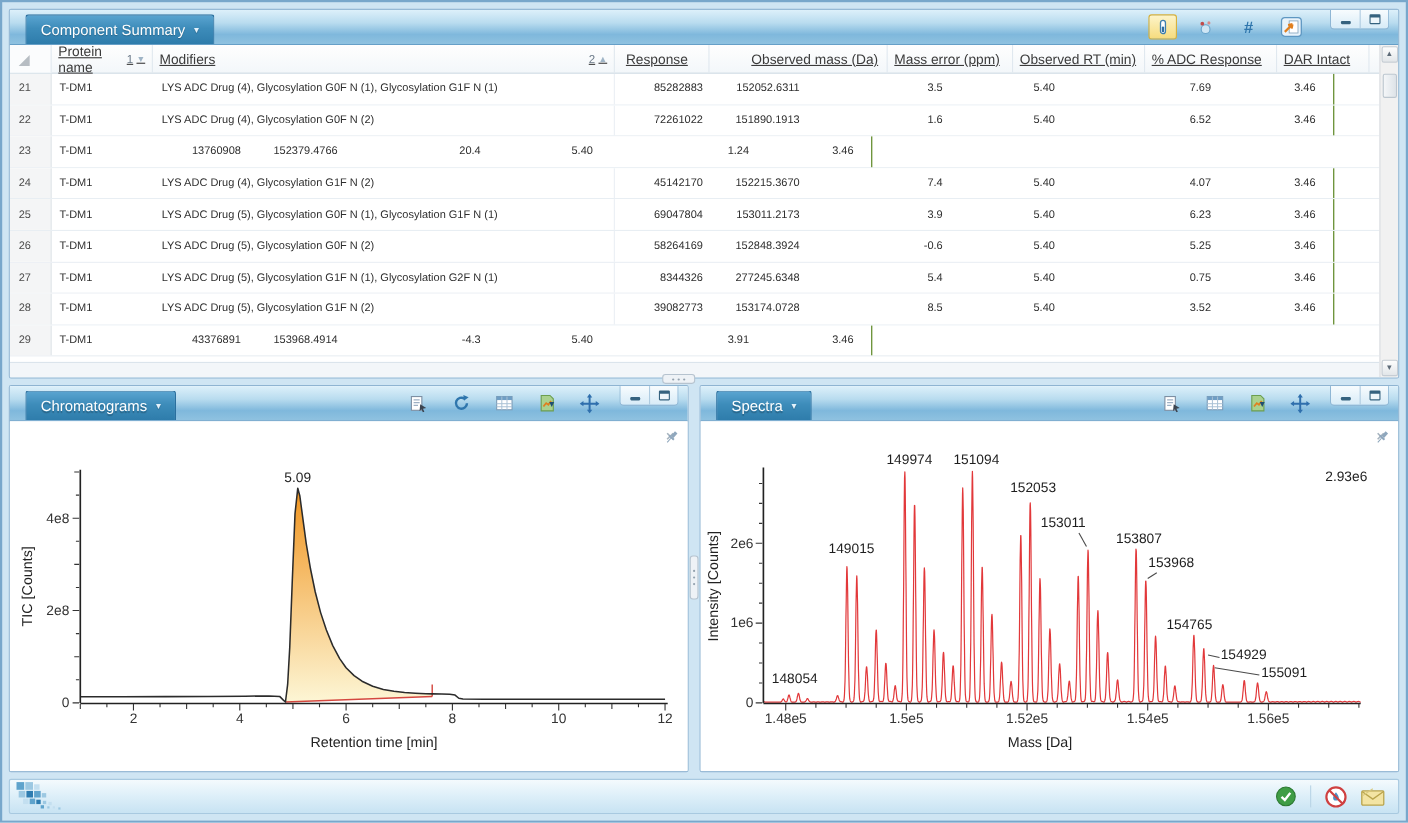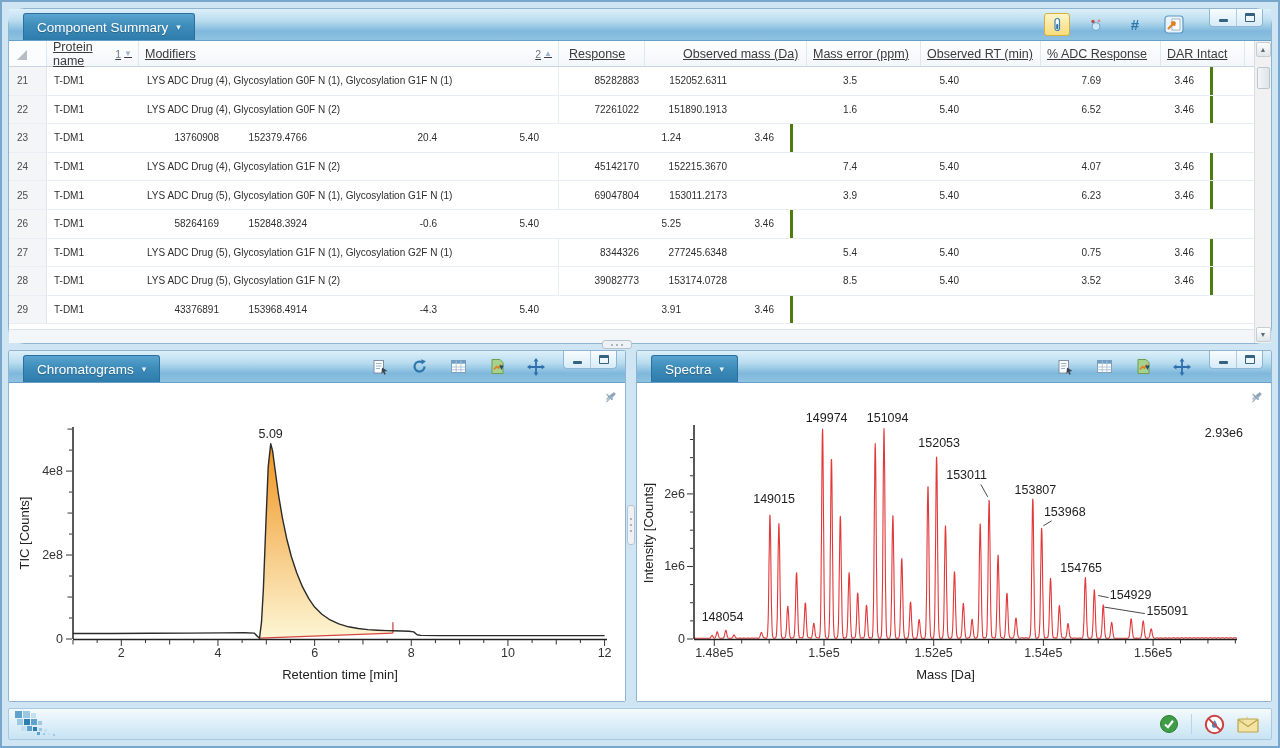--- a/index.html
+++ b/index.html
@@ -52,41 +52,41 @@
     display:flex;
     background:linear-gradient(#f8fcfe,#d7ebf7);
     border:1px solid #8fb6d4;border-top:none;
     border-radius:0 0 4px 4px;overflow:hidden;
   }
   .winbtn{width:26px;height:17px;display:flex;align-items:center;justify-content:center;cursor:pointer;}
   .winbtn + .winbtn{border-left:1px solid #aecbe0;}
   .glyph-min{width:9px;height:3px;background:#35627f;border-radius:1px;margin-top:6px;}
   .glyph-max{width:10px;height:9px;border:1.5px solid #35627f;border-top:3px solid #35627f;border-radius:1px;background:#eef6fb;}
   
-  .panel-table{height:336px;flex:0 0 336px;border-radius:16px;}
+  .panel-table{height:336px;flex:0 0 336px;}
   .tablearea{flex:1;position:relative;display:flex;flex-direction:column;overflow:hidden;background:#fff;padding-right:17px;}
   .thead{display:flex;height:26px;flex:0 0 26px;background:linear-gradient(#fefefe,#f3f7fa);border-bottom:1px solid #c9d6e2;font-size:12.5px;color:#3b3b3b;}
   .th{display:flex;align-items:center;padding:0 6px;border-right:1px solid #e0e8ef;cursor:pointer;text-decoration:underline;}
   .corner{width:38px;flex:0 0 38px;display:flex;align-items:flex-end;justify-content:flex-start;padding:5px 7px;border-right:1px solid #e0e8ef;background:#fbfcfd;cursor:pointer;}
   .sortbadge{margin-left:auto;display:flex;align-items:center;gap:3px;padding-left:6px;}
   .sort-num{font-size:10.5px;color:#6b7988;}
   .sort-arrow{font-size:8px;color:#9fb4c6;}
   .th-fill{flex:1;border-right:none;cursor:default;}
   .tbody{flex:1;display:flex;flex-direction:column;overflow:hidden;}
   .trow{display:flex;height:28.6px;flex:0 0 28.6px;border-bottom:1px solid #e8eef3;font-size:10px;color:#2e2e2e;background:#fff;cursor:default;}
   .rownum{width:38px;flex:0 0 38px;background:#f4f5f6;border-right:1px solid #e0e5ea;color:#4c4c4c;display:flex;align-items:center;padding-left:8px;}
   .cell{display:flex;align-items:center;padding:0 6px;overflow:hidden;white-space:nowrap;}
   .c1{width:92px;flex:0 0 92px;padding-left:7px;}
   .c2{width:420px;flex:0 0 420px;padding-left:8px;border-right:1px solid #eaeff4;}
   .c3{width:86px;flex:0 0 86px;justify-content:flex-end;padding-right:6px;}
   .c4{width:130px;flex:0 0 130px;justify-content:flex-end;padding-right:48px;}
   .c5{width:114px;flex:0 0 114px;justify-content:flex-end;padding-right:32px;}
   .c6{width:120px;flex:0 0 120px;justify-content:flex-end;padding-right:50px;}
   .c7{width:120px;flex:0 0 120px;justify-content:flex-end;padding-right:28px;}
-  .c8{width:84px;flex:0 0 84px;justify-content:flex-end;padding-right:16px;border-right:3px solid #4d7c0f;}
+  .c8{width:84px;flex:0 0 84px;justify-content:flex-end;padding-right:16px;border-right:1px solid #4d7c0f;}
   .h1{width:92px;flex:0 0 92px;}
   .h2{width:420px;flex:0 0 420px;}
   .h3{width:86px;flex:0 0 86px;padding-left:10px;}
   .h4{width:130px;flex:0 0 130px;margin-left:32px;}
   .h5{width:114px;flex:0 0 114px;}
   .h6{width:120px;flex:0 0 120px;}
   .h7{width:120px;flex:0 0 120px;}
   .h8{width:84px;flex:0 0 84px;}
   .hstrip{flex:0 0 14px;background:#f3f6f9;border-top:1px solid #dbe4ec;}
   .vscroll{position:absolute;top:0;right:0;bottom:0;width:17px;background:#f1f1f1;border-left:1px solid #d9dde1;display:flex;flex-direction:column;align-items:center;}
@@ -265,20 +265,21 @@
             <div class="cell c3">69047804</div>
             <div class="cell c4">153011.2173</div>
             <div class="cell c5">3.9</div>
             <div class="cell c6">5.40</div>
             <div class="cell c7">6.23</div>
             <div class="cell c8">3.46</div>
           </div>
           <div class="trow">
             <div class="rownum">26</div>
             <div class="cell c1">T-DM1</div>
+            <div class="cell c2">LYS ADC Drug (5), Glycosylation G0F N (2)</div>
             <div class="cell c3">58264169</div>
             <div class="cell c4">152848.3924</div>
             <div class="cell c5">-0.6</div>
             <div class="cell c6">5.40</div>
             <div class="cell c7">5.25</div>
             <div class="cell c8">3.46</div>
           </div>
           <div class="trow">
             <div class="rownum">27</div>
             <div class="cell c1">T-DM1</div>

